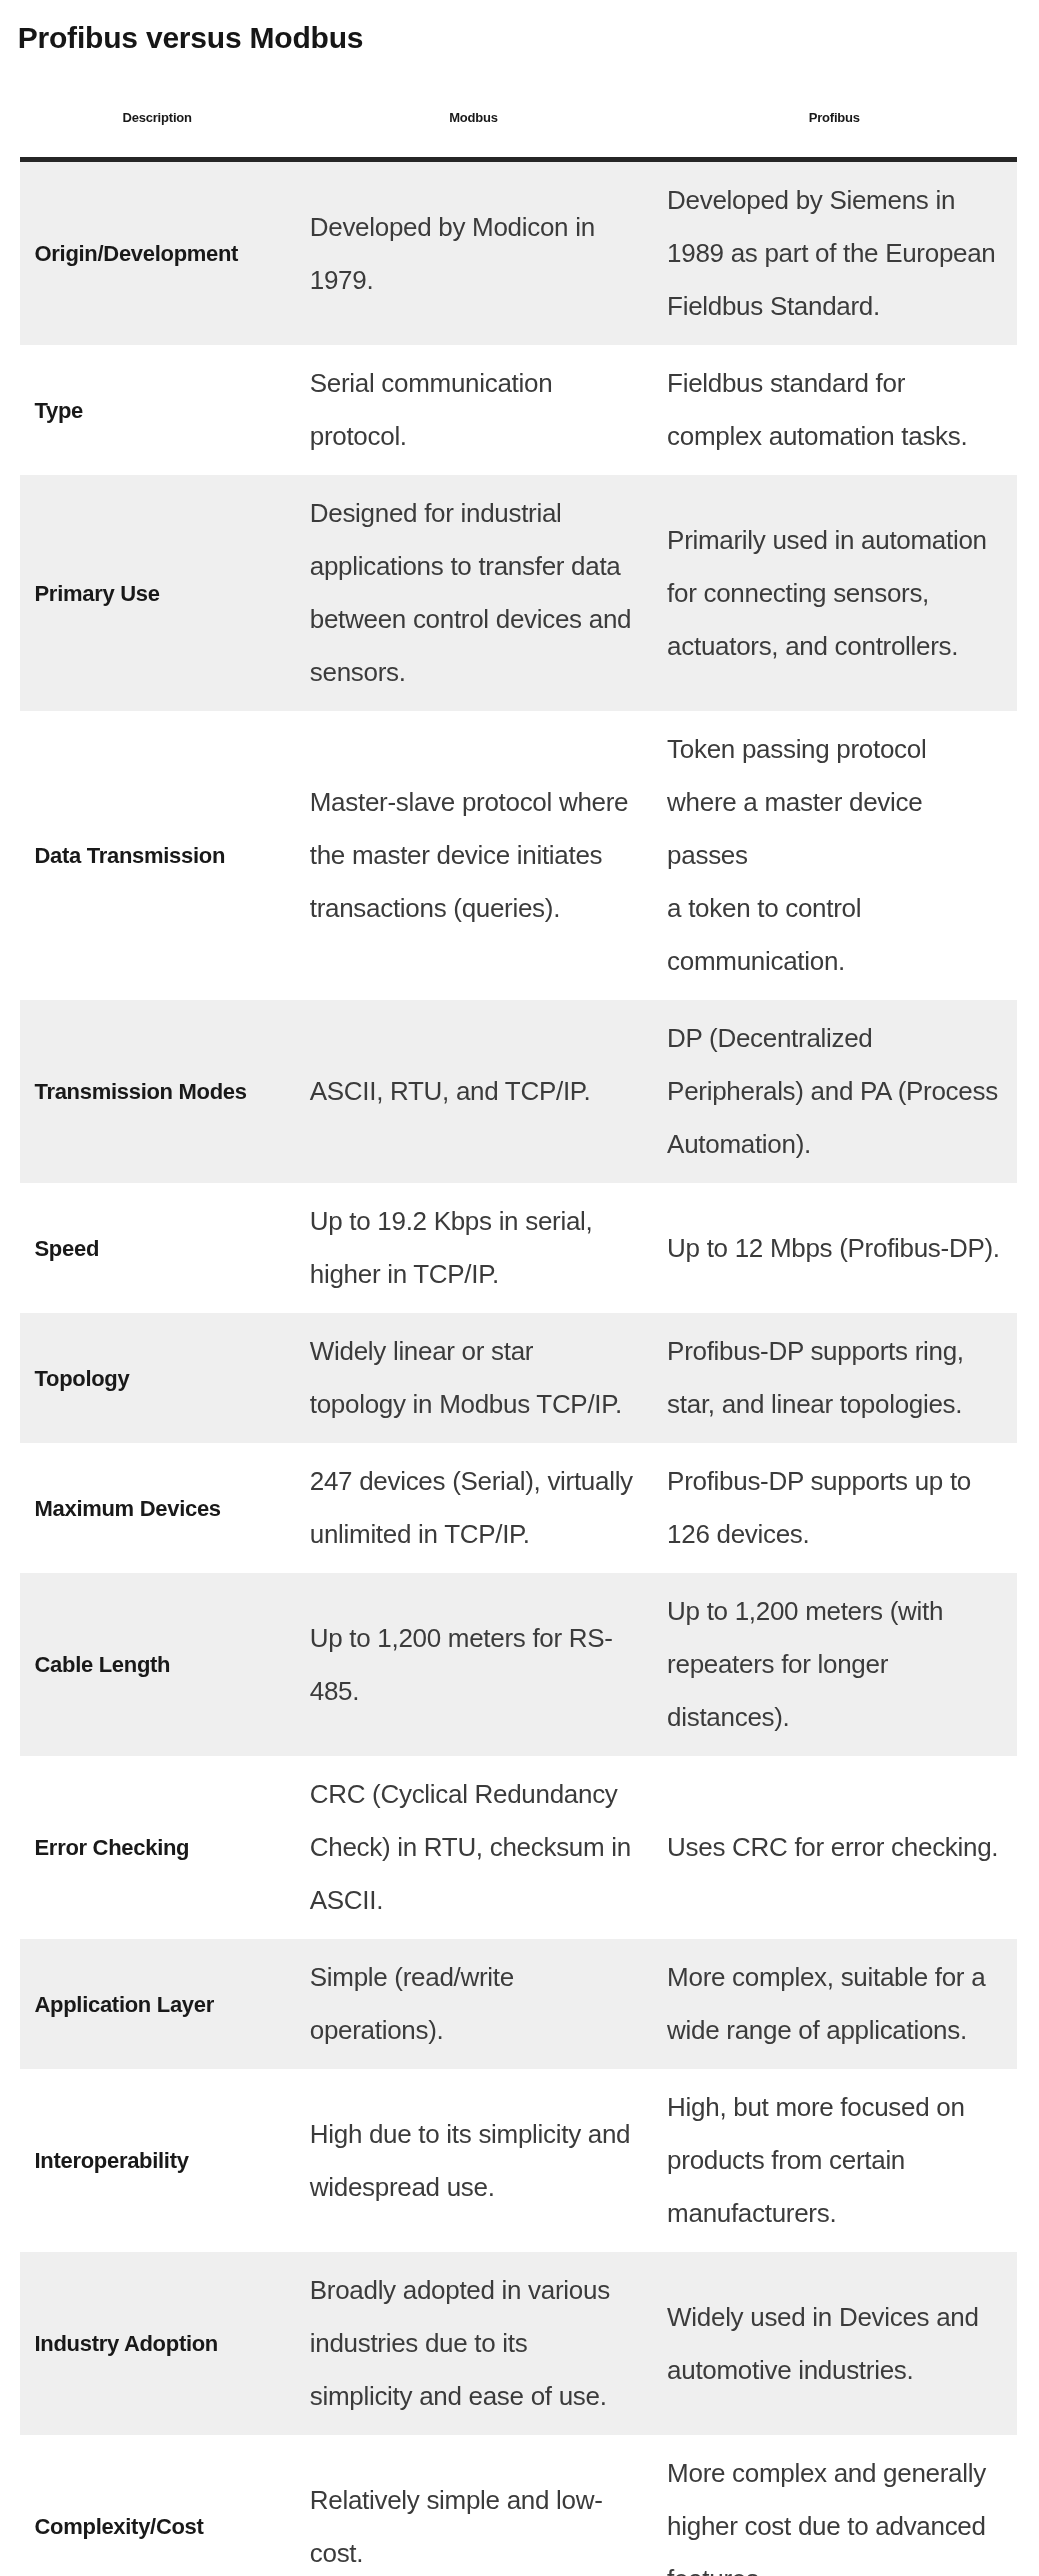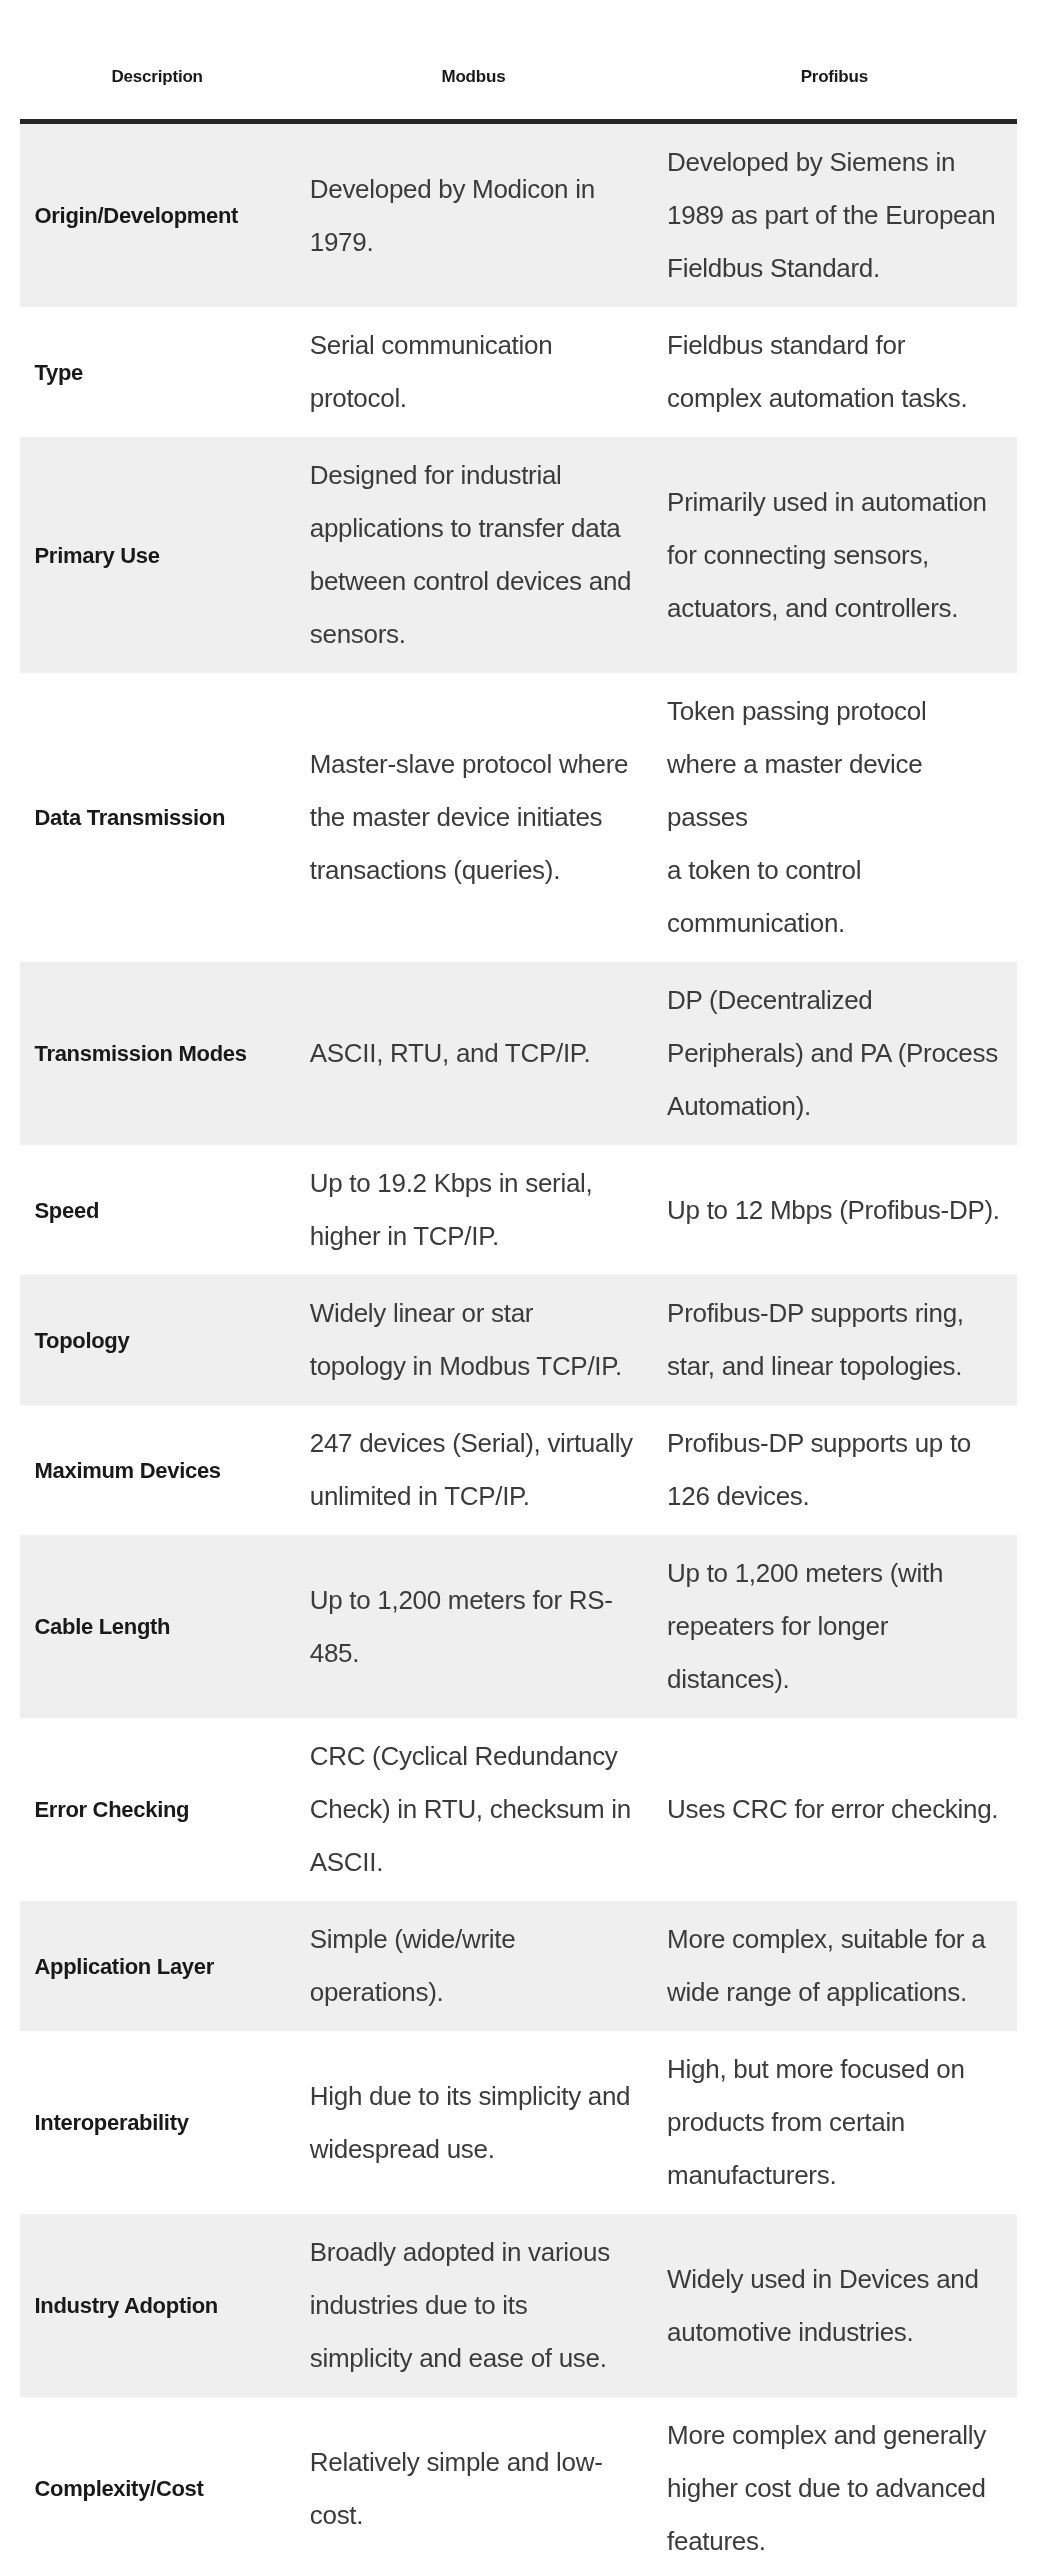--- a/index.html
+++ b/index.html
@@ -38,21 +38,21 @@
     table-layout: fixed;
     width: 997px;
     margin: 32px 0 0 19.5px;
     border-bottom: 1.9px solid var(--table-bottom-rule);
   }
   col.c-desc { width: 275px; }
   col.c-modbus { width: 357px; }
   col.c-profibus { width: 364px; }
 
   thead th {
-    font-size: 17px;
+    font-size: 13px;
     font-weight: 700;
     color: var(--label-text);
     text-align: center;
     padding: 22.3px 15px 32px 15px;
     letter-spacing: -0.2px;
   }
   thead tr { border-bottom: 5.6px solid var(--header-rule); }
 
   tbody tr:nth-child(odd) { background: var(--row-stripe); }
 
@@ -77,20 +77,21 @@
     line-height: 53px;
     letter-spacing: -0.3px;
     white-space: pre-line;
   }
 </style>
 </head>
 <body>
 
 <div class="page">
 
+  <h1 class="doc-title">Profibus versus Modbus</h1>
 
   <table class="compare-table">
     <colgroup>
       <col class="c-desc">
       <col class="c-modbus">
       <col class="c-profibus">
     </colgroup>
     <thead>
       <tr>
         <th>Description</th>
@@ -171,21 +172,21 @@
       </tr>
       <tr>
         <th class="row-label">Error Checking</th>
         <td class="row-value">CRC (Cyclical Redundancy
 Check) in RTU, checksum in
 ASCII.</td>
         <td class="row-value">Uses CRC for error checking.</td>
       </tr>
       <tr>
         <th class="row-label">Application Layer</th>
-        <td class="row-value">Simple (wide/write
+        <td class="row-value">Simple (read/write
 operations).</td>
         <td class="row-value">More complex, suitable for a
 wide range of applications.</td>
       </tr>
       <tr>
         <th class="row-label">Interoperability</th>
         <td class="row-value">High due to its simplicity and
 widespread use.</td>
         <td class="row-value">High, but more focused on
 products from certain

